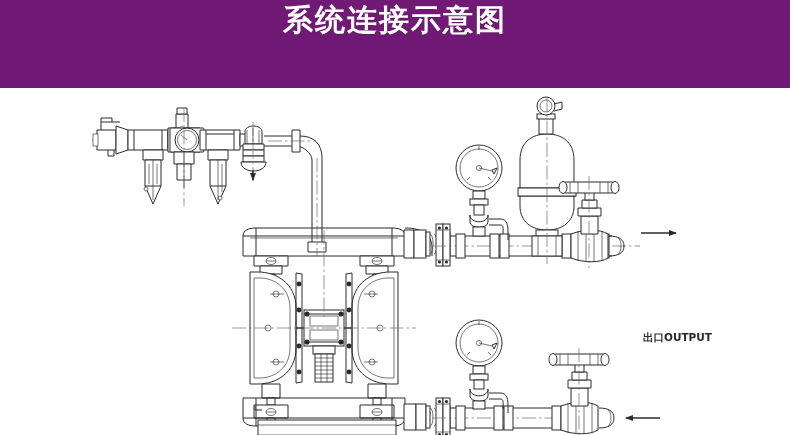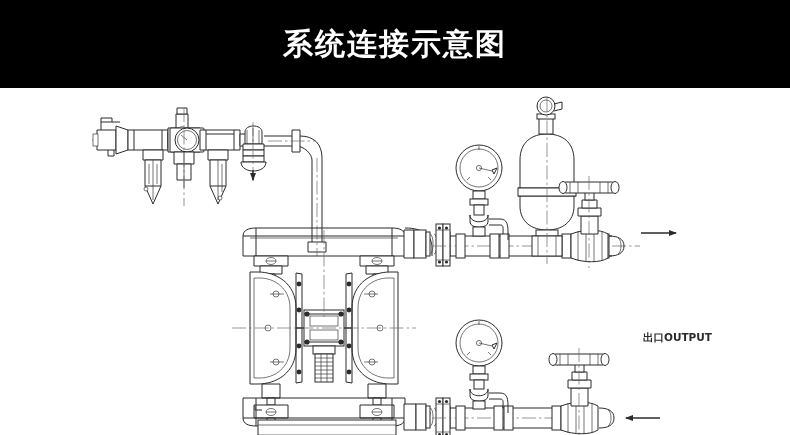--- a/index.html
+++ b/index.html
@@ -8,22 +8,22 @@
     width:790px;height:435px;
     background:#ffffff;
     font-family:"Liberation Sans","DejaVu Sans",sans-serif;
     overflow:hidden;
   }
   #page{position:relative;width:790px;height:435px;background:#fff;overflow:hidden;}
 
   
   #header{
     position:absolute;left:0;top:0;width:790px;height:88px;
-    background:#000000;
-    display:flex;align-items:center;justify-content:center;
+    background:#701a75;
+    display:flex;justify-content:center;
   }
   #header-title{
     color:#ffffff;
     font-size:30px;
     font-weight:bold;
     letter-spacing:2px;
     font-family:"DejaVu Sans","Liberation Sans",sans-serif;
     text-shadow:0 1px 1px rgba(0,0,0,.12);
     user-select:none;
   }

